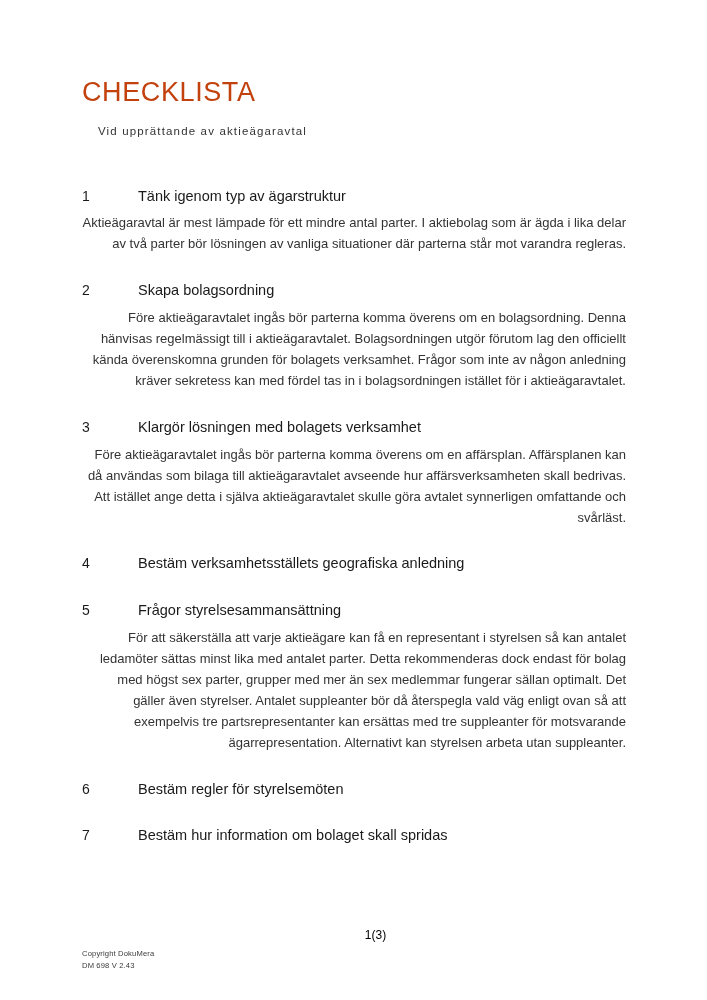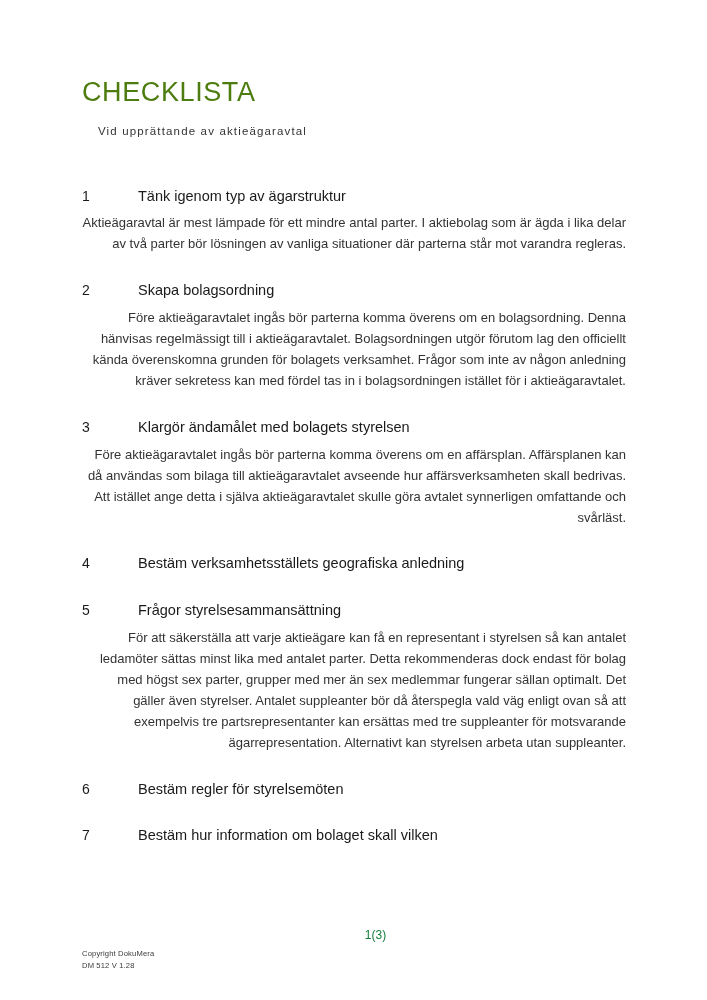--- a/index.html
+++ b/index.html
@@ -29,21 +29,21 @@
     left: 82px;
     top: 78px;
     width: 544px;
   }
 
   
   .doc-title {
     font-size: 27px;
     font-weight: 300;
     letter-spacing: 0.6px;
-    color: #4d7c0f;
+    color: #c2410c;
     line-height: 1.1;
     margin: 0 0 2px 0;
     white-space: nowrap;
   }
   .doc-subtitle {
     font-size: 11.5px;
     font-weight: 400;
     letter-spacing: 1.15px;
     color: #333333;
     line-height: 1.3;
@@ -104,21 +104,21 @@
     bottom: 32px;
     height: 40px;
   }
   .page-number {
     position: absolute;
     left: 0;
     right: 10px;
     top: 0;
     text-align: center;
     font-size: 12px;
-    color: #15803d;
+    color: #000000;
     line-height: 1.2;
     padding-left: 54px;
   }
   .footer-left {
     position: absolute;
     left: 0;
     top: 20px;
     font-size: 7.6px;
     line-height: 1.55;
     color: #3a3a3a;
@@ -152,21 +152,21 @@
         <h2 class="section-heading">
           <span class="section-number">2</span>
           <span class="section-title">Skapa bolagsordning</span>
         </h2>
         <p class="section-body">Före aktieägaravtalet ingås bör parterna komma överens om en bolagsordning. Denna hänvisas regelmässigt till i aktieägaravtalet. Bolagsordningen utgör förutom lag den officiellt kända överenskomna grunden för bolagets verksamhet. Frågor som inte av någon anledning kräver sekretess kan med fördel tas in i bolagsordningen istället för i aktieägaravtalet.</p>
       </div>
 
       <div class="section s3">
         <h2 class="section-heading">
           <span class="section-number">3</span>
-          <span class="section-title">Klargör ändamålet med bolagets styrelsen</span>
+          <span class="section-title">Klargör lösningen med bolagets verksamhet</span>
         </h2>
         <p class="section-body">Före aktieägaravtalet ingås bör parterna komma överens om en affärsplan. Affärsplanen kan då användas som bilaga till aktieägaravtalet avseende hur affärsverksamheten skall bedrivas. Att istället ange detta i själva aktieägaravtalet skulle göra avtalet synnerligen omfattande och svårläst.</p>
       </div>
 
       <div class="section s4">
         <h2 class="section-heading">
           <span class="section-number">4</span>
           <span class="section-title">Bestäm verksamhetsställets geografiska anledning</span>
         </h2>
       </div>
@@ -182,28 +182,28 @@
       <div class="section s6">
         <h2 class="section-heading">
           <span class="section-number">6</span>
           <span class="section-title">Bestäm regler för styrelsemöten</span>
         </h2>
       </div>
 
       <div class="section s7">
         <h2 class="section-heading">
           <span class="section-number">7</span>
-          <span class="section-title">Bestäm hur information om bolaget skall vilken</span>
+          <span class="section-title">Bestäm hur information om bolaget skall spridas</span>
         </h2>
       </div>
 
     </div>
   </div>
 
   <div class="footer">
     <div class="page-number">1(3)</div>
     <div class="footer-left">
       <div>Copyright DokuMera</div>
-      <div>DM 512 V 1.28</div>
+      <div>DM 698 V 2.43</div>
     </div>
   </div>
 
 </div>
 
 </body></html>

